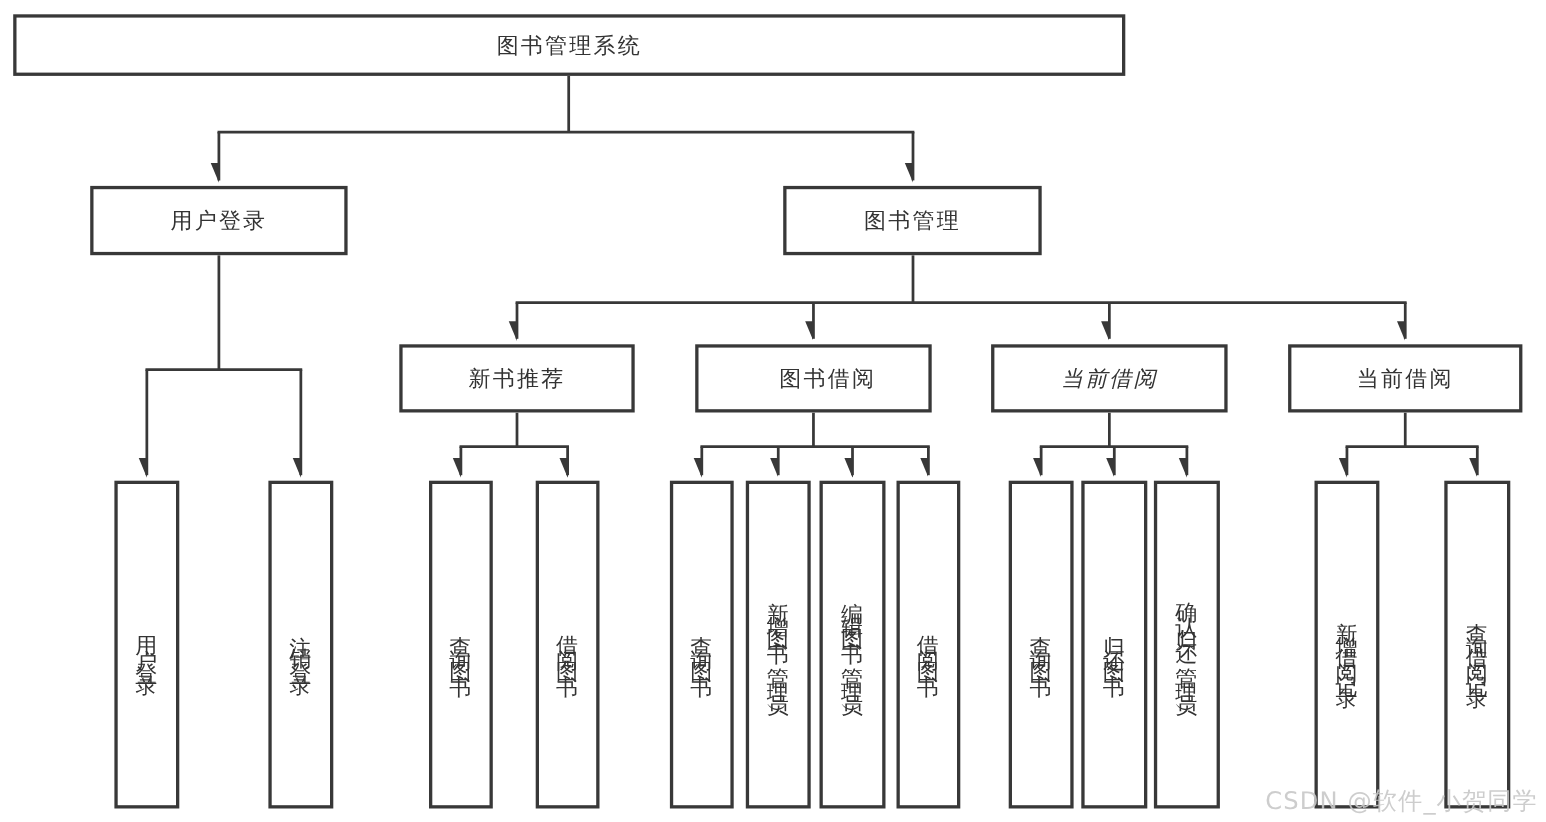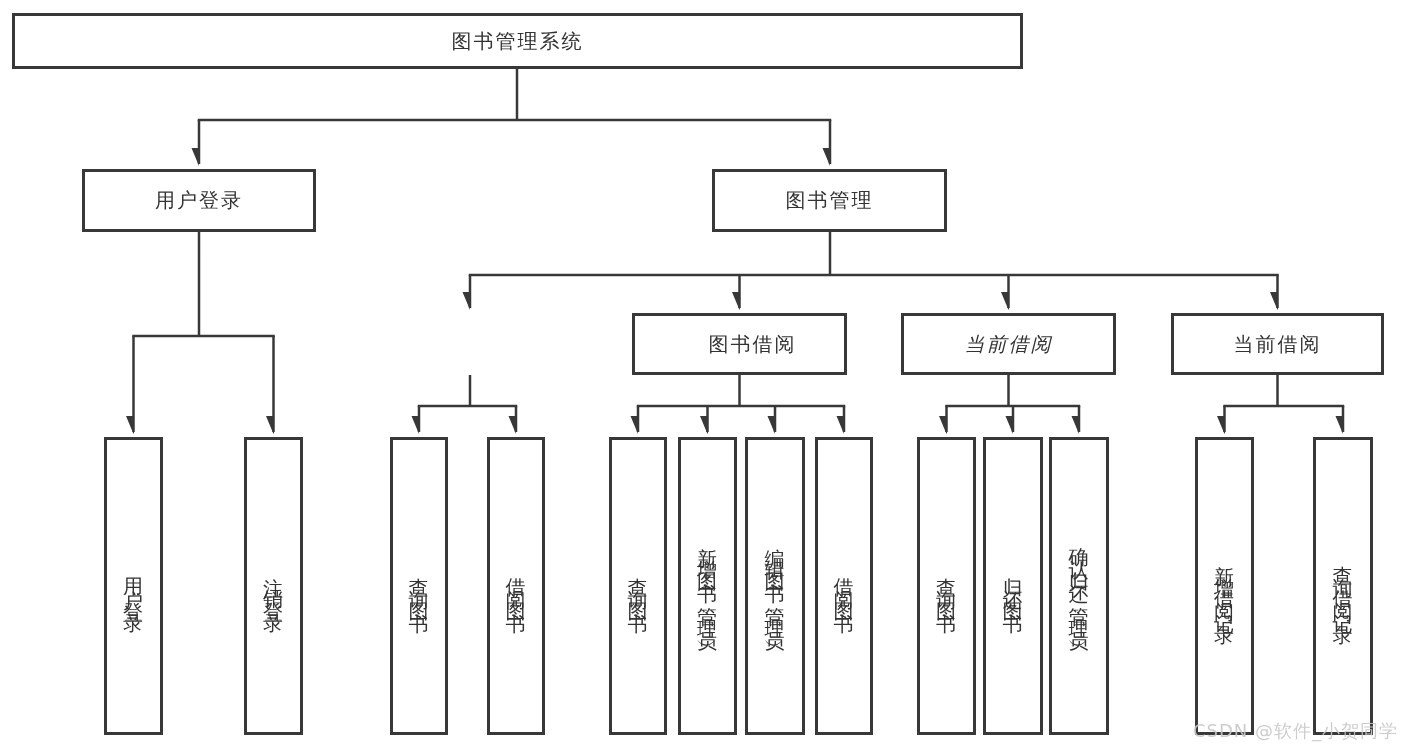--- a/index.html
+++ b/index.html
@@ -62,21 +62,21 @@
   .lf-bor-borrow   { left: 815px;  width: 58px; }
   .lf-cur-query    { left: 917px;  width: 59px; }
   .lf-cur-return   { left: 983px;  width: 60px; }
   .lf-cur-confirm  { left: 1049px; width: 60px; }
   .lf-hist-add     { left: 1195px; width: 59px; }
   .lf-hist-query   { left: 1313px; width: 60px; }
   .watermark {
     position: absolute;
     right: 7px;
     bottom: 4px;
-    font-size: 18px;
+    font-size: 22px;
     color: #c8c8c8;
     opacity: 0.9;
     z-index: 3;
     letter-spacing: 1px;
     white-space: nowrap;
   }
 </style>
 </head>
 <body>
 
@@ -136,20 +136,23 @@
     <span class="hlabel">图书管理系统</span>
   </div>
 
   <div class="node l2-user">
     <span class="hlabel">用户登录</span>
   </div>
   <div class="node l2-mgmt">
     <span class="hlabel">图书管理</span>
   </div>
 
+  <div class="node l3-recommend">
+    <span class="hlabel">新书推荐</span>
+  </div>
   <div class="node l3-borrow">
     <span class="hlabel">图书借阅</span>
   </div>
   <div class="node l3-current">
     <span class="hlabel">当前借阅</span>
   </div>
   <div class="node l3-records">
     <span class="hlabel">当前借阅</span>
   </div>
 

